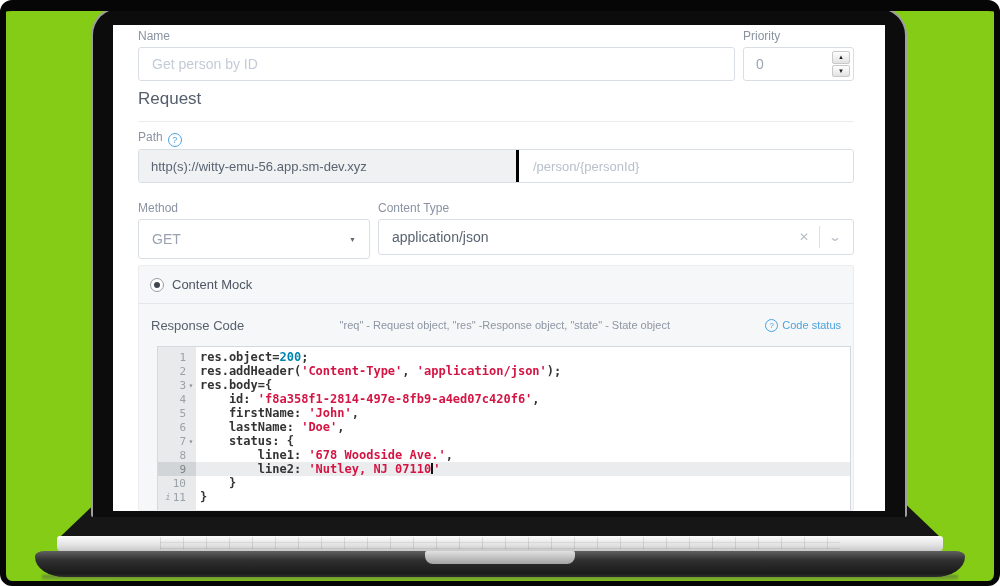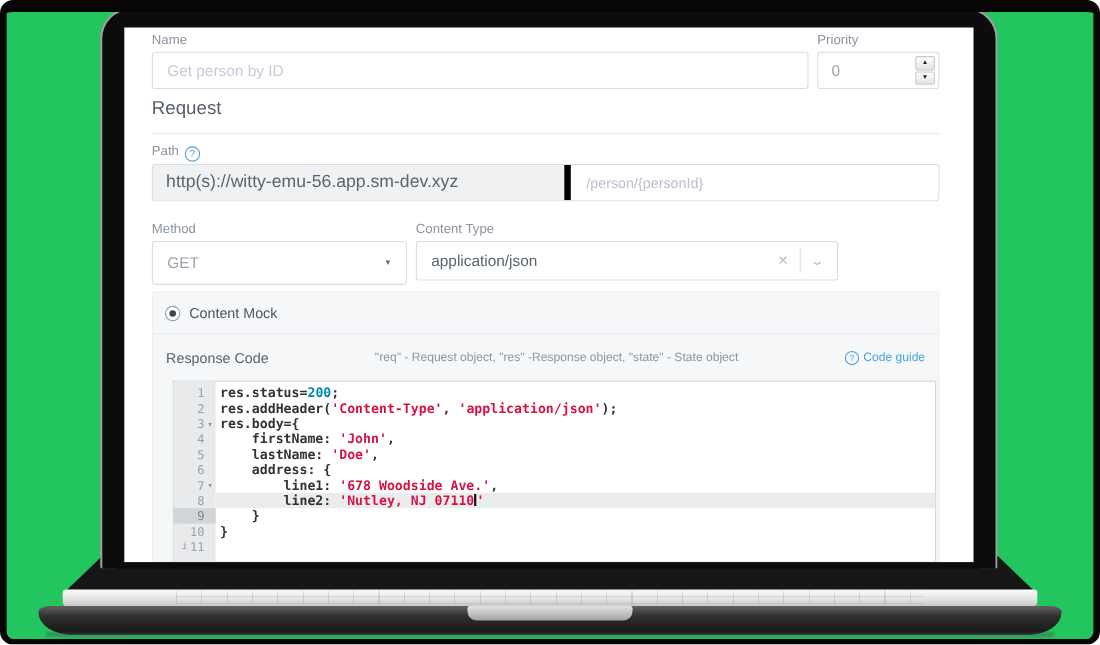--- a/index.html
+++ b/index.html
@@ -1,19 +1,19 @@
 <!DOCTYPE html>
 <html style="--accent: #4aa3df; --code-string: #d41544; --code-number: #0086b3;"><head>
 <meta charset="utf-8">
 <style>
   html,body{margin:0;padding:0;background:#fff;}
   body{width:1000px;height:586px;font-family:"Liberation Sans",sans-serif;-webkit-font-smoothing:antialiased;}
 
   
-  .canvas{position:relative;width:1000px;height:586px;box-sizing:border-box;background:#22c55e;
+  .canvas{position:relative;width:1000px;height:586px;box-sizing:border-box;background:#84cc16;
           border:solid #060606;border-width:11px 6px 5px 6px;border-radius:12px;overflow:hidden;}
 
   
   .hinge{position:absolute;left:54px;top:494px;width:880px;height:32px;background:#161616;
          clip-path:polygon(3.8% 0,96.2% 0,100% 100%,0 100%);}
   .deck{position:absolute;left:51px;top:525px;width:886px;height:16px;border-radius:3px 3px 5px 5px;
         background:linear-gradient(180deg,#fbfbfb 0%,#e3e3e3 55%,#c3c3c3 100%);}
   .keys{position:absolute;left:103px;top:1px;width:680px;height:12px;opacity:.55;
         background:
           repeating-linear-gradient(90deg,rgba(0,0,0,.18) 0 1px,transparent 1px 23px),
@@ -39,22 +39,22 @@
   .num-wrap input{border:none;outline:none;width:70px;height:100%;font-size:14px;color:#9aa3b0;
                   padding:0 0 0 12px;font-family:"Liberation Sans",sans-serif;background:transparent;}
   .spinner{position:absolute;right:3px;top:3px;bottom:3px;width:18px;display:flex;flex-direction:column;gap:1px;}
   .spin-btn{flex:1;border:1px solid #c9c9c9;border-radius:2px;background:linear-gradient(#fefefe,#e2e2e2);
             display:flex;align-items:center;justify-content:center;font-size:6px;color:#1c1c1c;cursor:pointer;}
   .sec-title{position:absolute;font-size:17px;font-weight:400;color:#555e6c;margin:0;}
   .sec-divider{position:absolute;height:1px;background:#e9ecef;}
   .help-icon{display:inline-block;width:12px;height:12px;border:1px solid var(--accent);border-radius:50%;
              color:var(--accent);font-size:9px;line-height:12px;text-align:center;margin-left:5px;vertical-align:-2px;}
   .path-group{position:absolute;display:flex;box-sizing:border-box;border:1px solid #d9dde4;border-radius:3px;overflow:hidden;}
-  .path-prefix{width:380px;box-sizing:border-box;background:#eff1f3;border-right:6px solid #000000;
-               color:#5a6472;font-size:16px;display:flex;align-items:center;padding:0 12px;}
+  .path-prefix{width:380px;box-sizing:border-box;background:#eff1f3;border-right:3px solid #000000;
+               color:#5a6472;font-size:13px;display:flex;align-items:center;padding:0 12px;}
   .path-group input{flex:1;border:none;outline:none;font-size:13px;color:#b9c0cb;padding:0 14px;
                     font-family:"Liberation Sans",sans-serif;background:#fff;}
   .select{position:absolute;box-sizing:border-box;border:1px solid #d9dde4;border-radius:3px;background:#fff;
           display:flex;align-items:center;padding:0 13px;cursor:pointer;}
   .select .val{font-size:14px;}
   .caret{margin-left:auto;font-size:7px;color:#5f6874;}
   .combo-x{margin-left:auto;color:#b7bec8;font-size:12px;cursor:pointer;}
   .combo-sep{width:1px;height:22px;background:#dde0e5;margin:0 10px;}
   .combo-chev{color:#b7bec8;font-size:12px;cursor:pointer;transform:scaleX(1.4);}
 
@@ -134,41 +134,41 @@
         <input readonly="" value="/person/{personId}" style="">
       </div>
 
       <span class="lbl" style="left:25px;top:176px;">Method</span>
       <div class="select" style="left:25px;top:194px;width:232px;height:40px;gap:12px;">
         <span class="val" style="color:#99a2ae;">GET</span>
         <span class="caret">▼</span>
       </div>
 
       <span class="lbl" style="left:265px;top:176px;">Content Type</span>
-      <div class="select" style="left:265px;top:194px;width:384px;height:36px;">
+      <div class="select" style="left:265px;top:194px;width:476px;height:36px;">
         <span class="val" style="color:#59636f;">application/json</span>
         <span class="combo-x">✕</span>
         <span class="combo-sep"></span>
         <span class="combo-chev">⌄</span>
       </div>
 
       <div class="panel">
         <div class="radio-row">
           <span class="radio">
               <span class="dot"></span>
             </span>
           <span class="rlabel">Content Mock</span>
         </div>
         <div class="panel-divider"></div>
         <div class="rc-row">
           <span class="rc-label">Response Code</span>
           <span class="rc-help">"req" - Request object, "res" -Response object, "state" - State object</span>
           <a class="code-guide">
             <span class="cg-icon">?</span>
-            <span>Code guide</span>
+            <span>Code status</span>
           </a>
         </div>
         <div class="editor">
           <div class="gutter">
               <div class="gut-row">
                 <span>1</span>
                 <span class="fold"></span>
               </div>
               <div class="gut-row">
                 <span>2</span>
@@ -206,26 +206,27 @@
                 <span>10</span>
                 <span class="fold"></span>
               </div>
               <div class="gut-row">
                 <span class="info">i</span>
                 <span>11</span>
                 <span class="fold"></span>
               </div>
             </div>
           <div class="code">
-              <div class="code-row"><span class="tk-plain">res.status=</span><span class="tk-num">200</span><span class="tk-plain">;</span></div>
+              <div class="code-row"><span class="tk-plain">res.object=</span><span class="tk-num">200</span><span class="tk-plain">;</span></div>
               <div class="code-row"><span class="tk-plain">res.addHeader(</span><span class="tk-str">'Content-Type'</span><span class="tk-plain">, </span><span class="tk-str">'application/json'</span><span class="tk-plain">);</span></div>
               <div class="code-row"><span class="tk-plain">res.body={</span></div>
+              <div class="code-row"><span class="tk-plain">    id: </span><span class="tk-str">'f8a358f1-2814-497e-8fb9-a4ed07c420f6'</span><span class="tk-plain">,</span></div>
               <div class="code-row"><span class="tk-plain">    firstName: </span><span class="tk-str">'John'</span><span class="tk-plain">,</span></div>
               <div class="code-row"><span class="tk-plain">    lastName: </span><span class="tk-str">'Doe'</span><span class="tk-plain">,</span></div>
-              <div class="code-row"><span class="tk-plain">    address: {</span></div>
+              <div class="code-row"><span class="tk-plain">    status: {</span></div>
               <div class="code-row"><span class="tk-plain">        line1: </span><span class="tk-str">'678 Woodside Ave.'</span><span class="tk-plain">,</span></div>
               <div class="code-row active"><span class="tk-plain">        line2: </span><span class="tk-str">'Nutley, NJ 07110</span><span class="cursor"></span><span class="tk-str">'</span></div>
               <div class="code-row"><span class="tk-plain">    }</span></div>
               <div class="code-row"><span class="tk-plain">}</span></div>
             </div>
         </div>
       </div>
 
     </div>
   </div>

